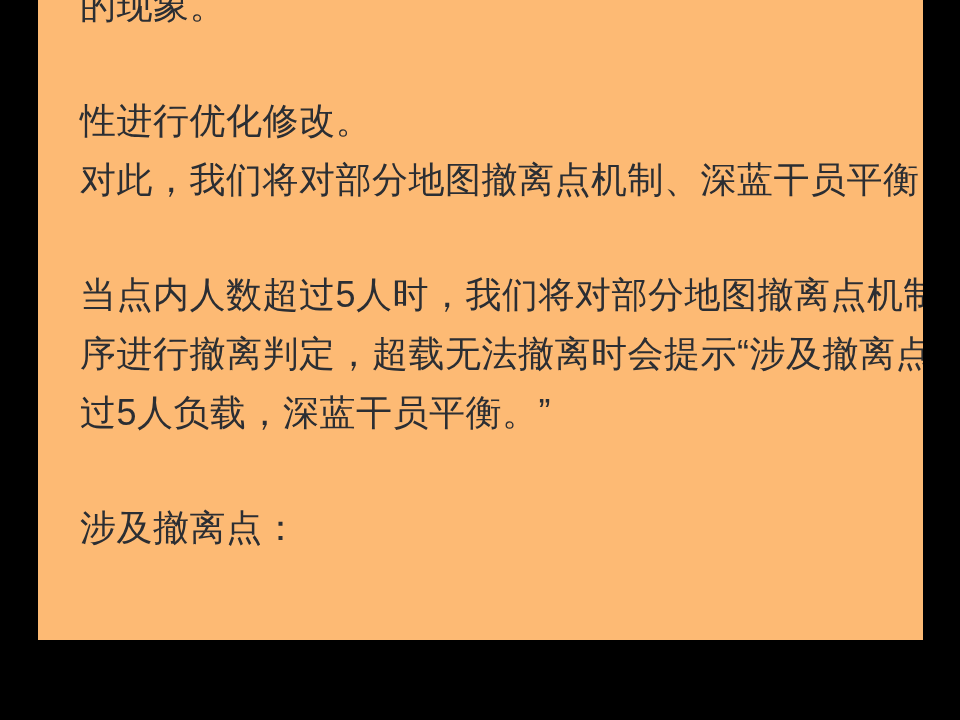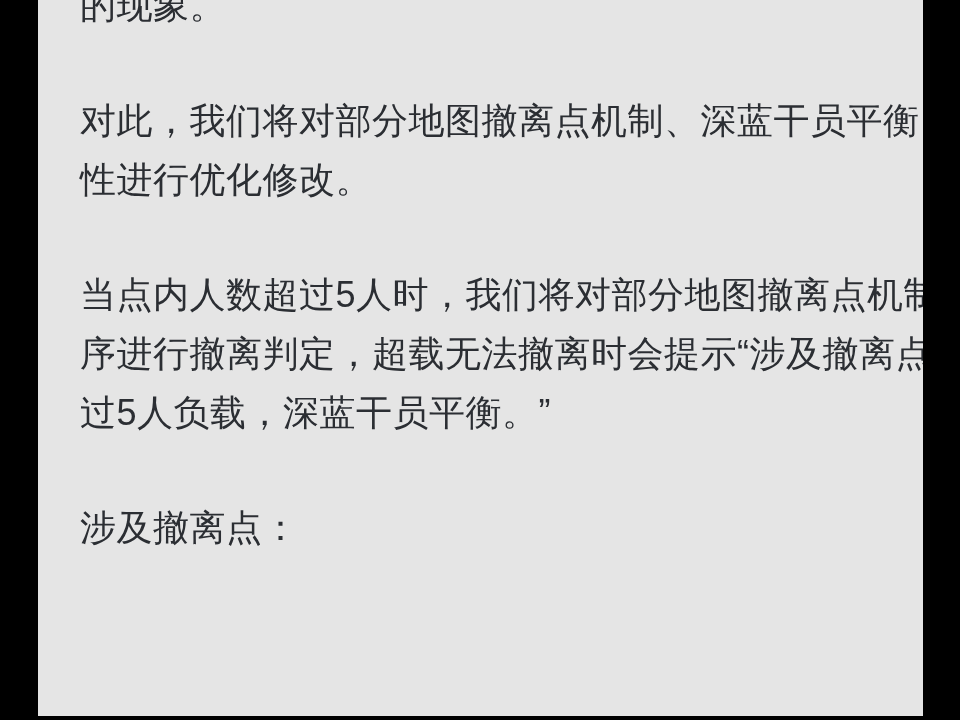--- a/index.html
+++ b/index.html
@@ -18,23 +18,23 @@
     flex-direction: row;
   }
   .letterbox {
     background: #000000;
     height: 720px;
     flex: 0 0 auto;
   }
   .letterbox.left  { width: 38px; }
   .letterbox.right { width: 37px; }
   .content {
-    background: #e5e5e5;
+    background: #fdba74;
     width: 885px;
-    height: 716px;
+    height: 640px;
     flex: 0 0 auto;
     box-sizing: border-box;
     padding: 0 12px 0 42px;
     overflow: hidden;
     font-family: "Liberation Sans", "DejaVu Sans", sans-serif;
     color: #2b2e33;
     font-size: 36px;
     line-height: 59px;
     font-weight: 400;
   }
@@ -55,22 +55,22 @@
 <div class="stage">
   <div class="letterbox left"></div>
 
   <div class="content">
 
     <div class="paragraph">
       <div class="text-line">的现象。</div>
     </div>
 
     <div class="paragraph">
+      <div class="text-line">性进行优化修改。</div>
       <div class="text-line">对此，我们将对部分地图撤离点机制、深蓝干员平衡</div>
-      <div class="text-line">性进行优化修改。</div>
     </div>
 
 
     <div class="paragraph">
       <div class="text-line">当点内人数超过5人时，我们将对部分地图撤离点机制</div>
       <div class="text-line">序进行撤离判定，超载无法撤离时会提示“涉及撤离点</div>
       <div class="text-line">过5人负载，深蓝干员平衡。”</div>
     </div>
 
     <div class="paragraph">

